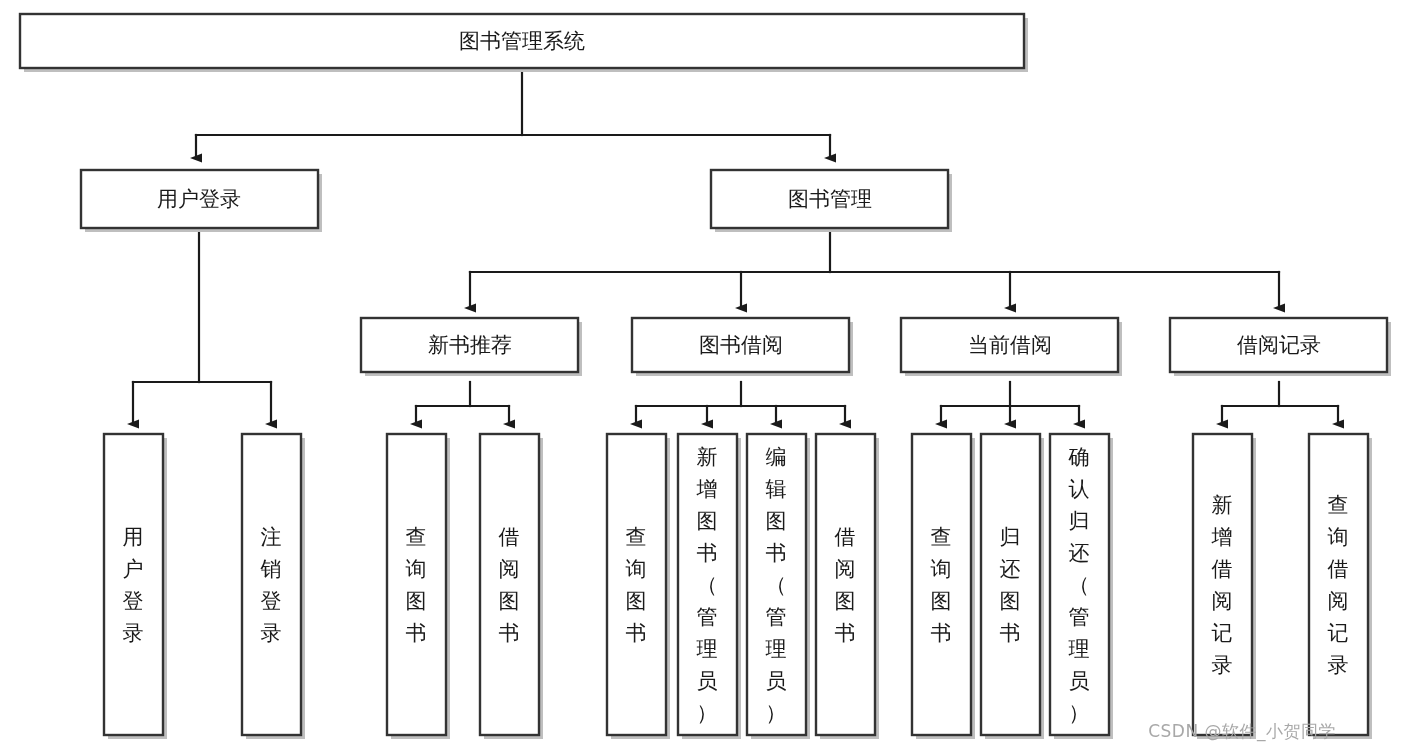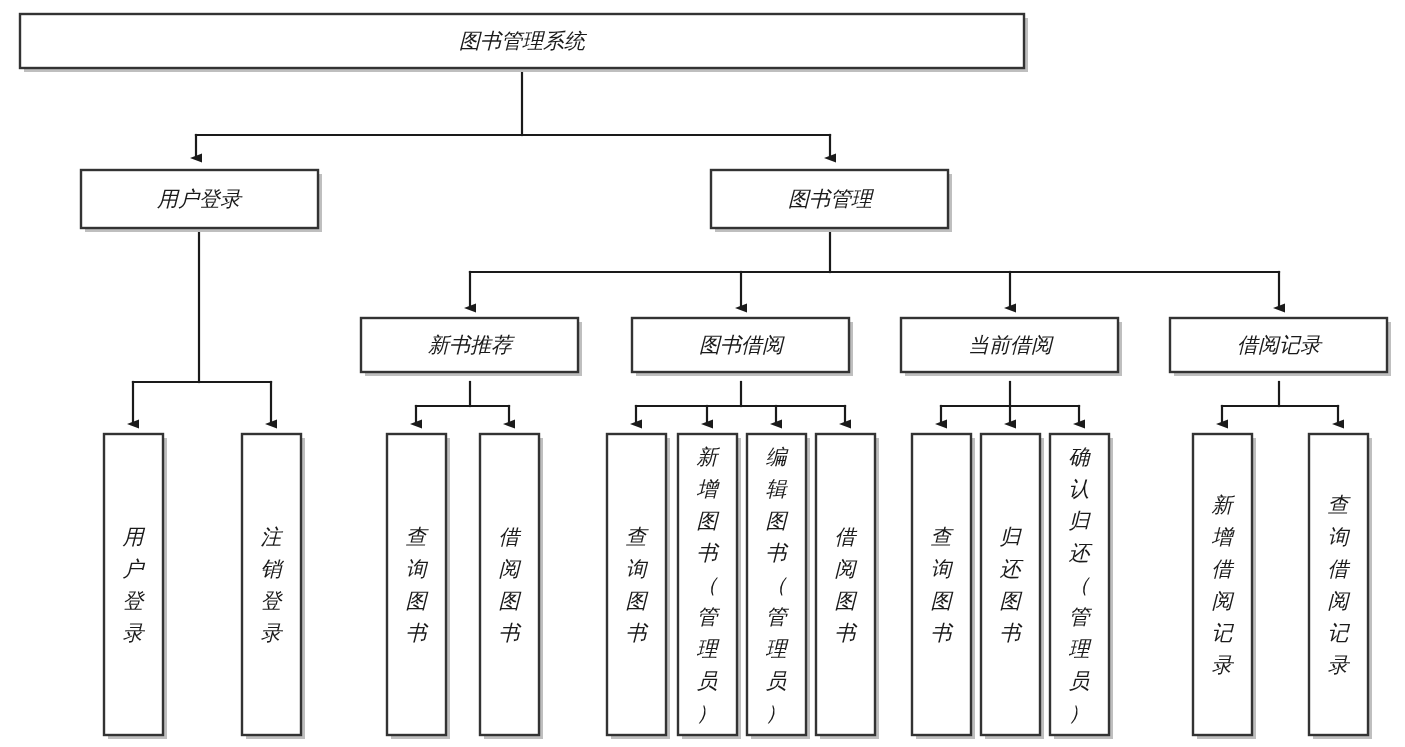--- a/index.html
+++ b/index.html
@@ -10,21 +10,20 @@
   body {
     width: 1405px;
     height: 747px;
     font-family: "DejaVu Sans", "Liberation Sans", sans-serif;
     overflow: hidden;
   }
   #diagram-root {
     position: relative;
     width: 1344px;
     height: 747px;
-    font-style: italic;
   }
   svg#tree-svg {
     position: absolute;
     left: 0;
     top: 0;
     width: 1405px;
     height: 747px;
   }
   .node-box {
     fill: #ffffff;
@@ -238,14 +237,15 @@
     </g>
 
     <g>
       <rect class="node-shadow" x="1313" y="438" width="59" height="301"></rect>
       <rect class="node-box" x="1309" y="434" width="59" height="301"></rect>
       <text class="node-label-v vtext" x="1338" y="0" dominant-baseline="central"><tspan x="1338" y="505">查</tspan><tspan x="1338" y="537">询</tspan><tspan x="1338" y="569">借</tspan><tspan x="1338" y="601">阅</tspan><tspan x="1338" y="633">记</tspan><tspan x="1338" y="665">录</tspan></text>
     </g>
 
   </svg>
 
+  <div class="watermark">CSDN @软件_小贺同学</div>
 
 </div>
 
 </body></html>

